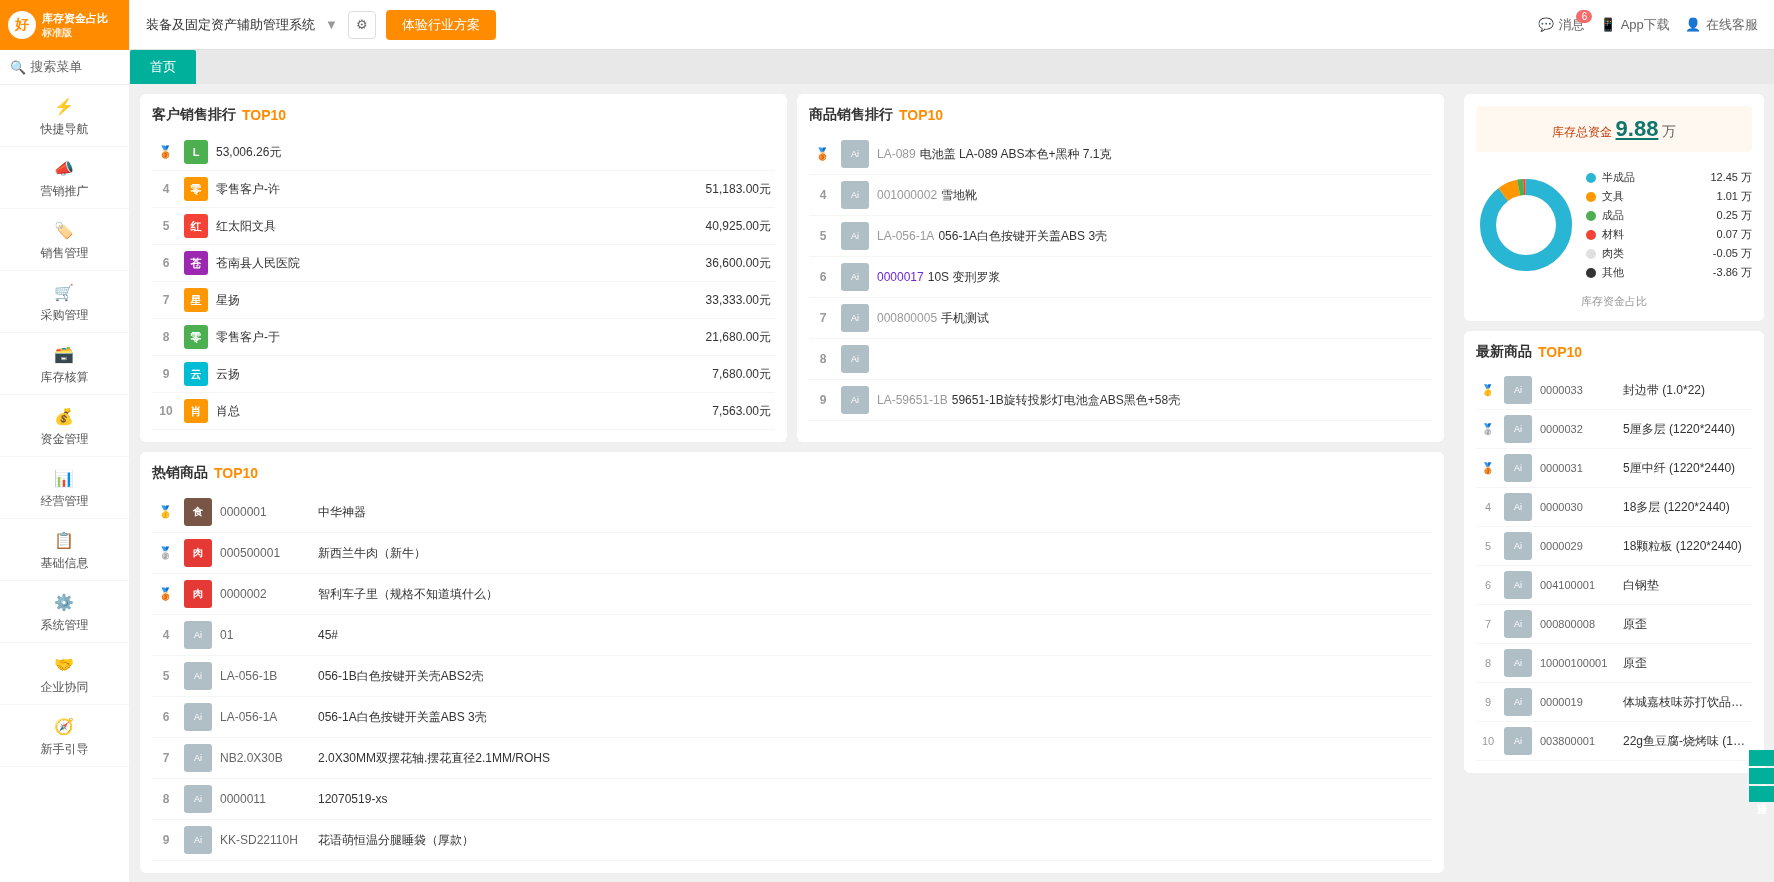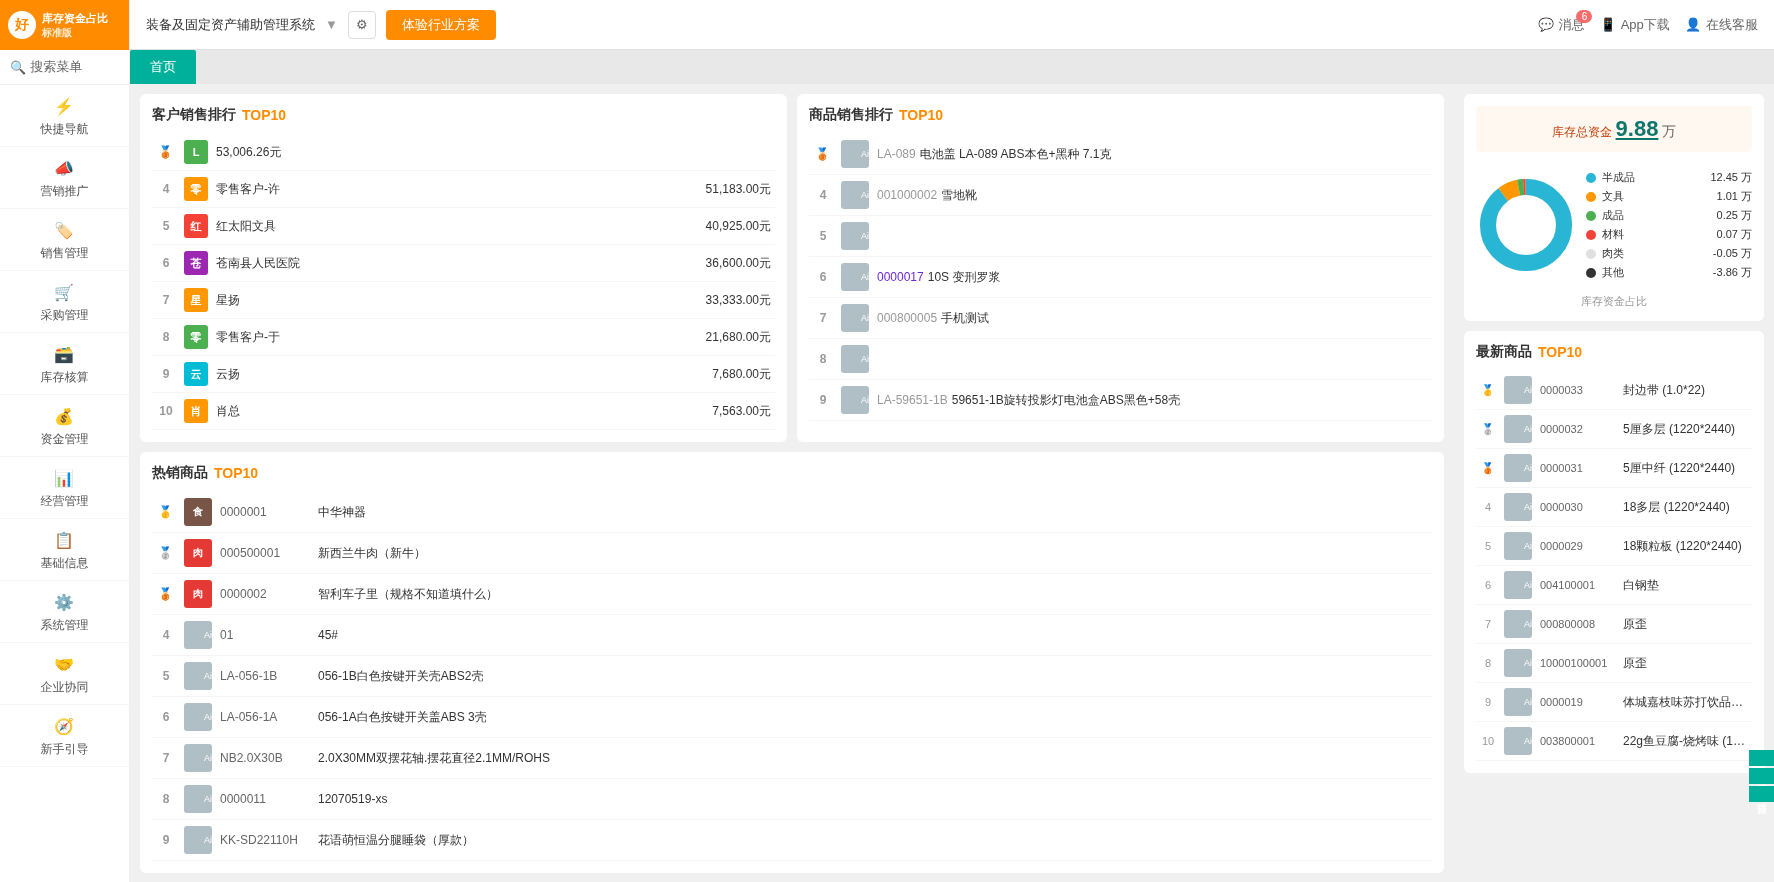--- a/index.html
+++ b/index.html
@@ -238,21 +238,21 @@
     }
     .rank-code {
       width: 90px;
       font-size: 12px;
       color: #666;
     }
     .prod-thumb-placeholder {
       width: 28px; height: 28px;
       background: #b0bec5;
       border-radius: 3px;
-      display: flex; align-items: center; justify-content: flex-end;
+      display: flex; align-items: center; justify-content: center;
       color: #fff;
       font-size: 10px;
       flex-shrink: 0;
     }
     .prod-thumb-colored {
       width: 28px; height: 28px;
       border-radius: 3px;
       display: flex; align-items: center; justify-content: center;
       color: #fff;
       font-size: 10px;
@@ -538,20 +538,23 @@
               </div>
               <div class="rank-name">
                 <span style="color:#999;margin-right:4px;">001000002</span>雪地靴
               </div>
             </div>
             <div class="rank-row">
               <div class="rank-num">5</div>
               <div class="prod-thumb-placeholder" style="background:#b0bec5;">
                 <span style="color:#fff;font-size:9px;">Ai</span>
               </div>
+              <div class="rank-name">
+                <span style="color:#999;margin-right:4px;">LA-056-1A</span>056-1A白色按键开关盖ABS 3壳
+              </div>
             </div>
             <div class="rank-row">
               <div class="rank-num">6</div>
               <div class="prod-thumb-placeholder" style="background:#b0bec5;">
                 <span style="color:#fff;font-size:9px;">Ai</span>
               </div>
               <div class="rank-name">
                 <span style="color:#6d28d9;margin-right:4px;">0000017</span>10S 变刑罗浆
               </div>
             </div>

